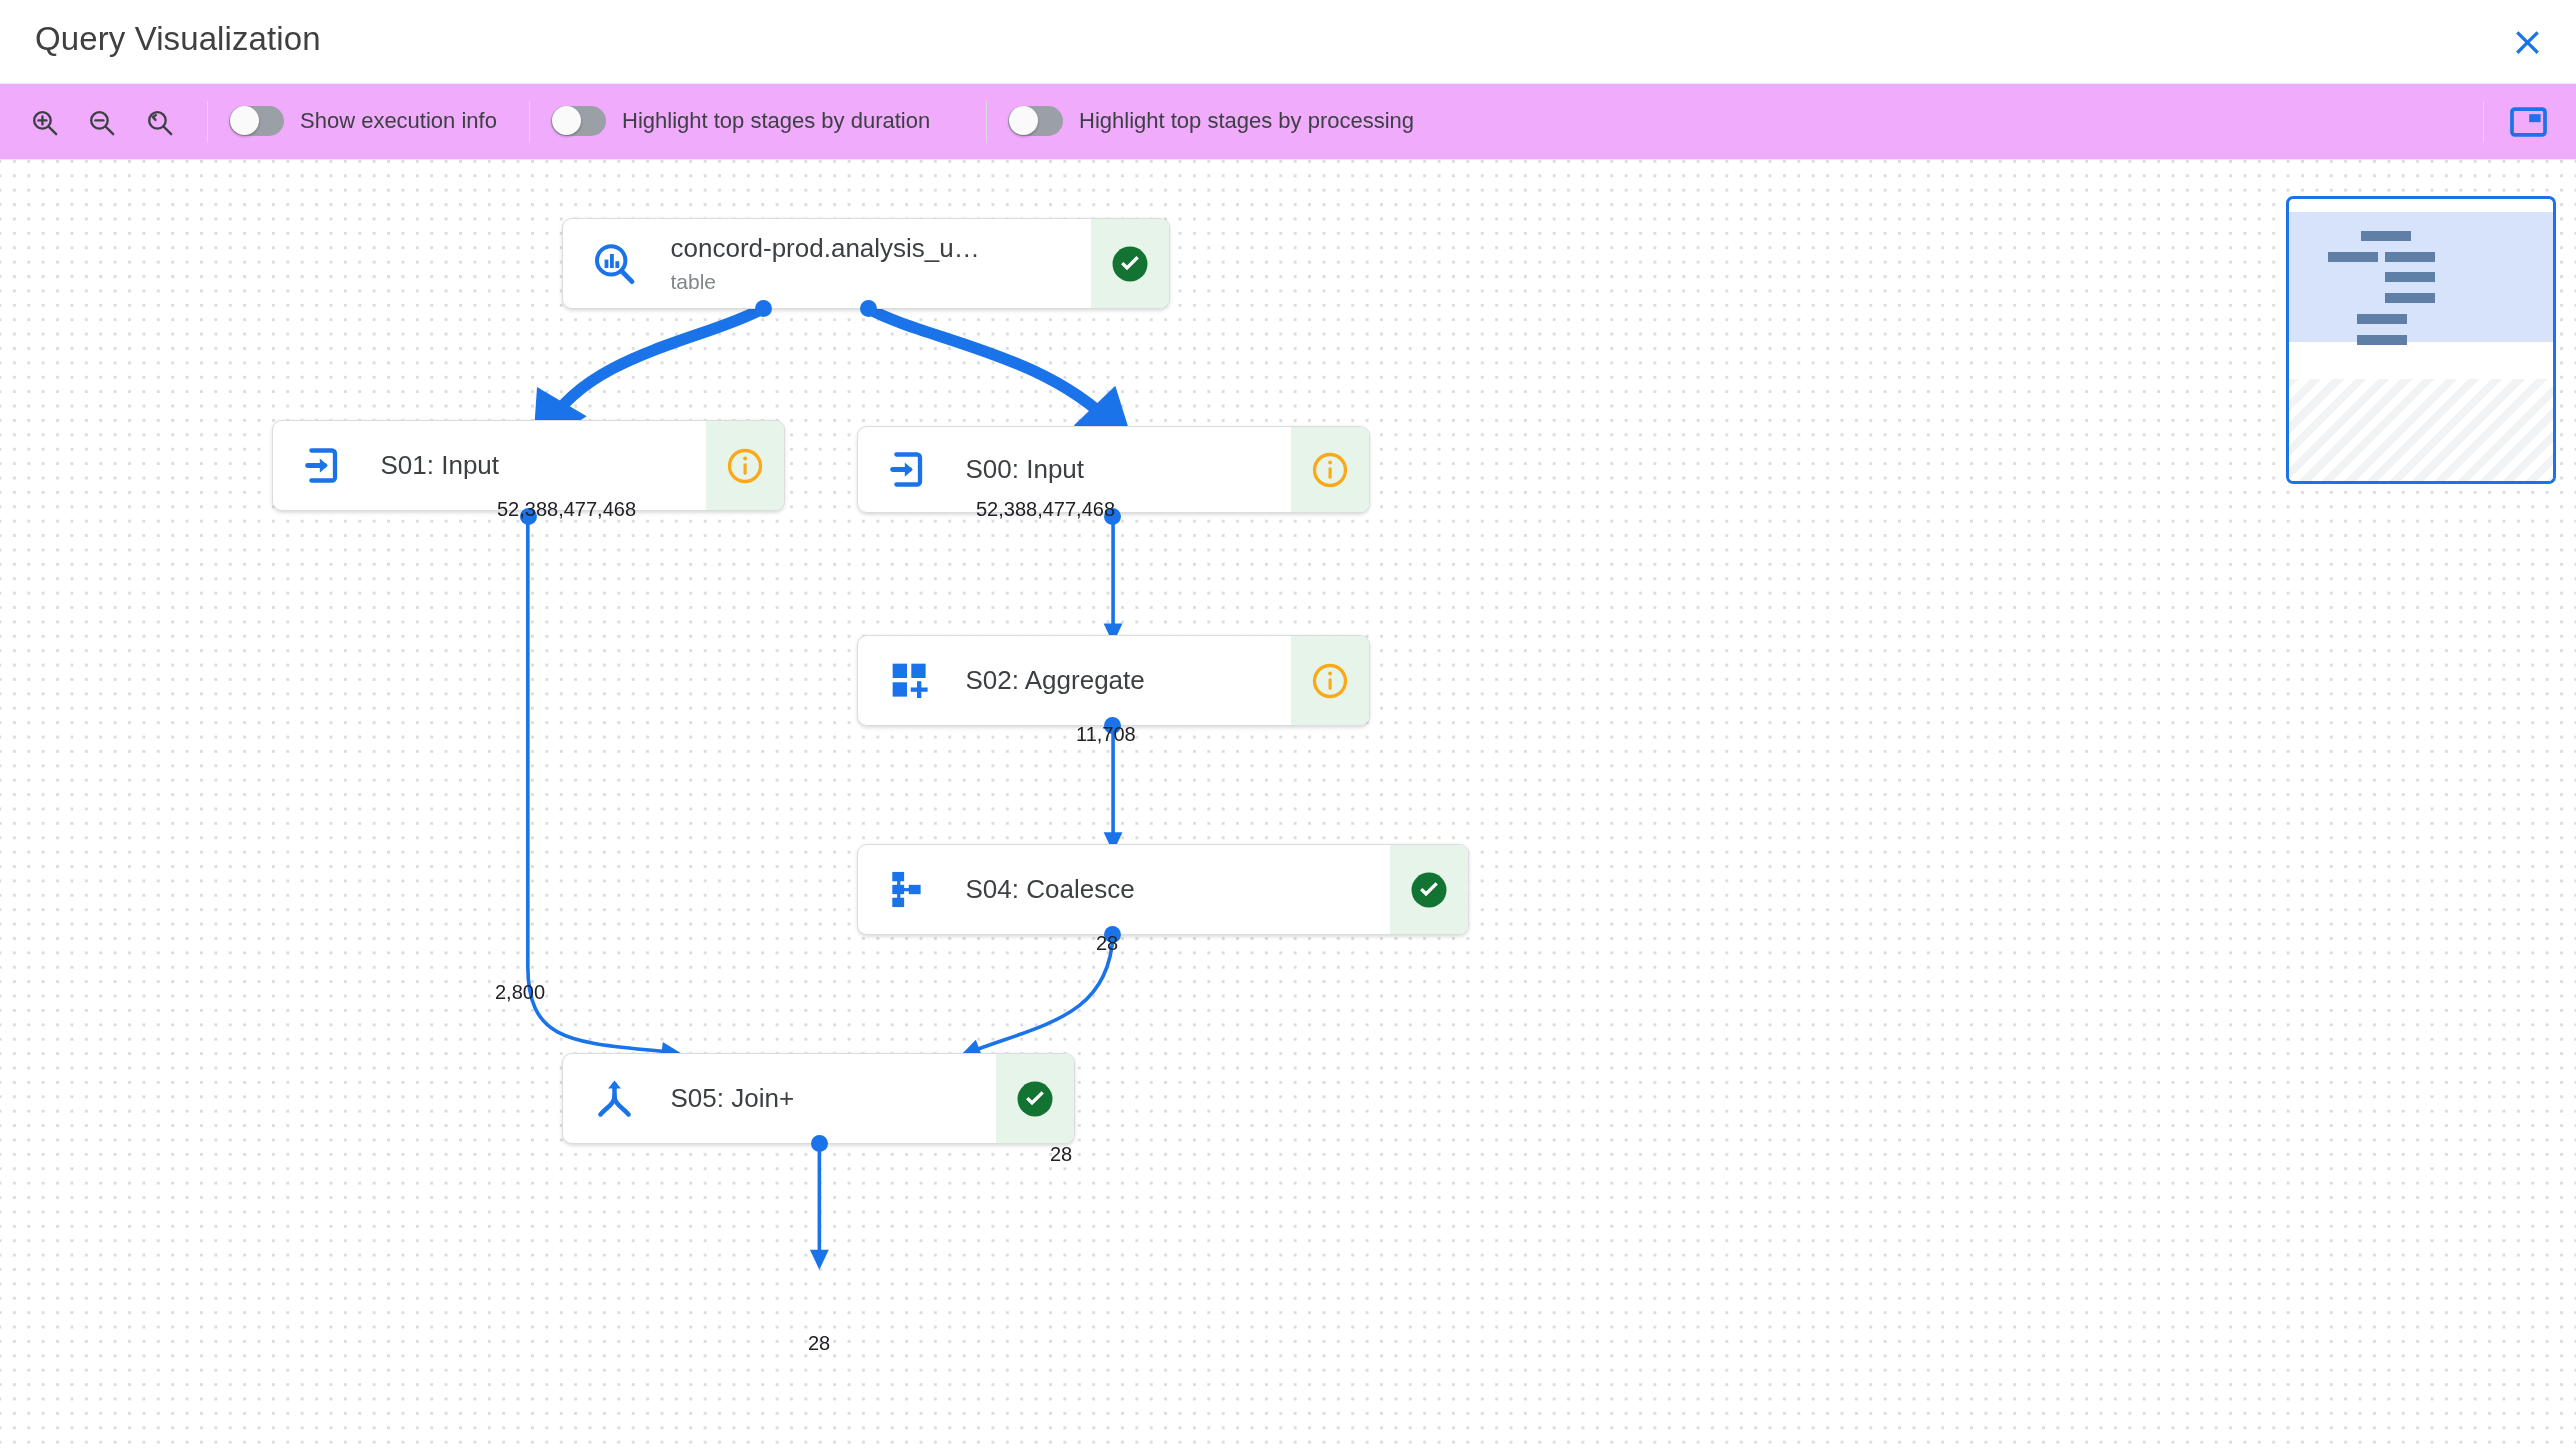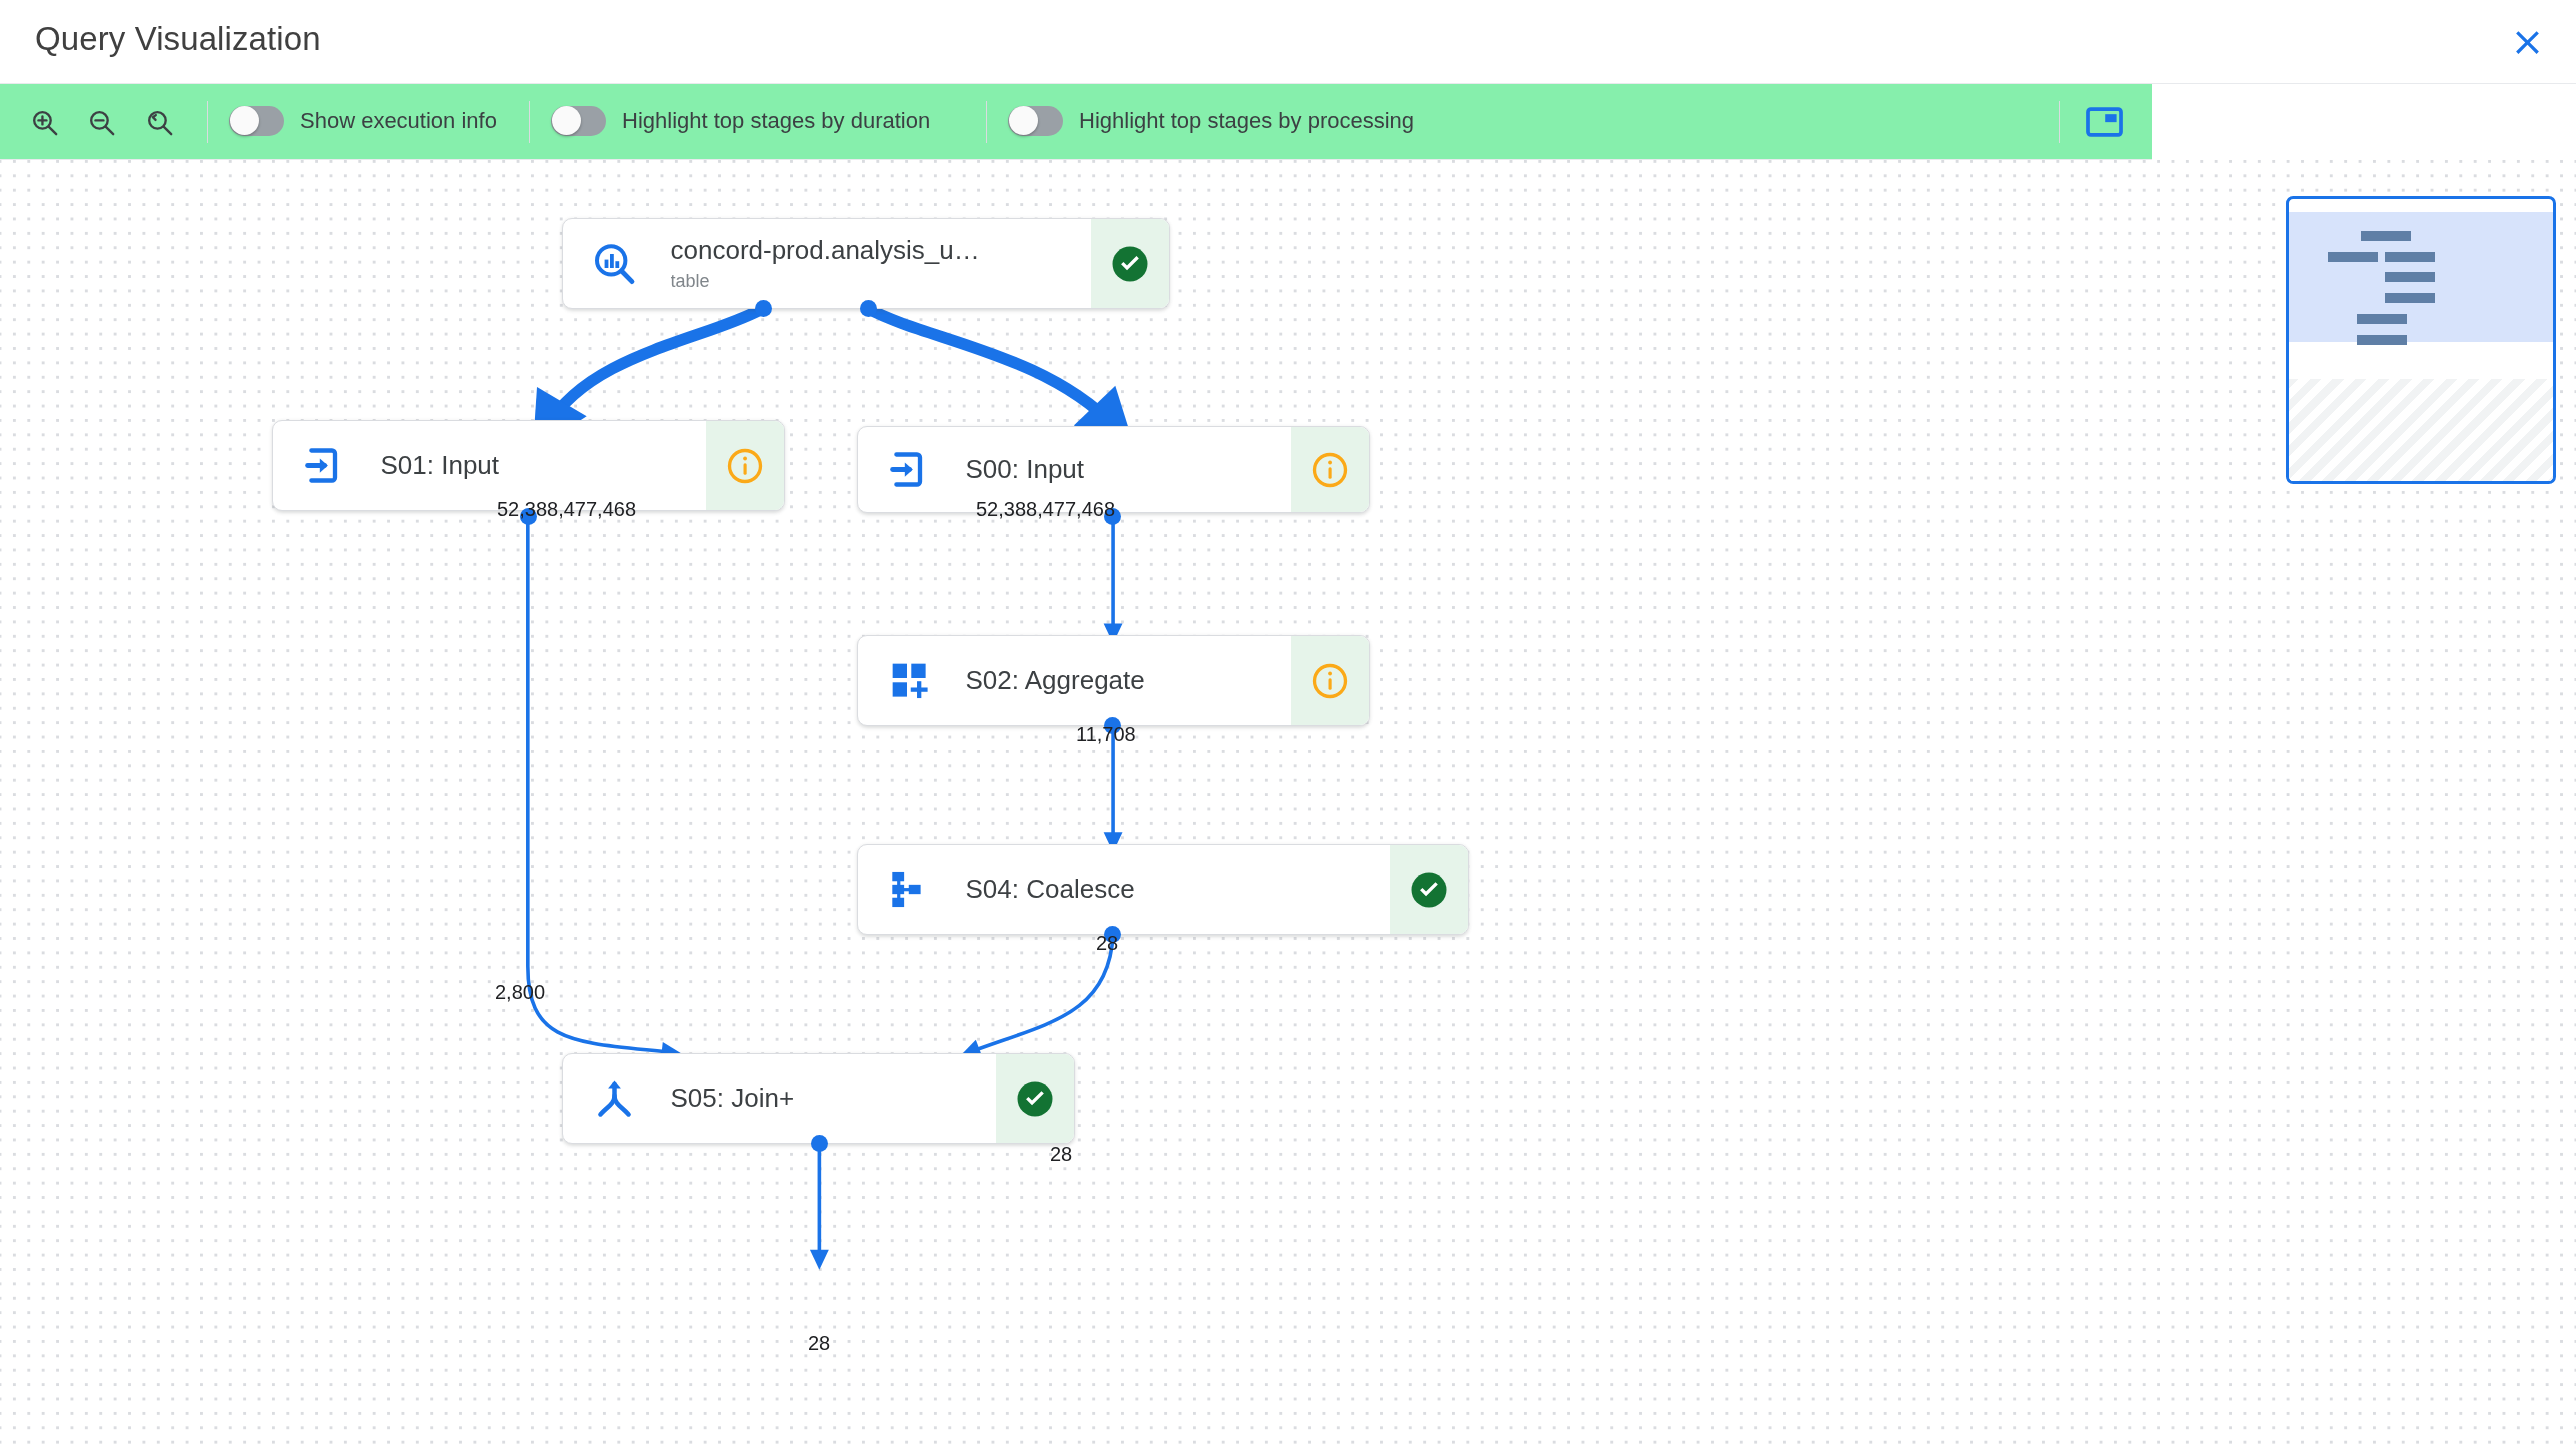--- a/index.html
+++ b/index.html
@@ -40,22 +40,22 @@
     right: 24.5px; top: 18.7px;
     width: 48px; height: 48px;
     cursor: pointer;
     display: flex; align-items: center; justify-content: center;
   }
 
   
   .toolbar {
     position: absolute;
     left: 0; top: 84px;
-    width: 2152px; height: 76px;
-    background: #86efac;
+    width: 2576px; height: 76px;
+    background: #f0abfc;
     border-bottom: 1.4px solid #e8eaed;
   }
   .zoom-group {
     position: absolute;
     left: 24.5px; top: 18.7px;
     display: flex;
     align-items: center;
     gap: 17.3px;
   }
   .icon-btn {
@@ -155,21 +155,21 @@
     overflow: hidden;
   }
   .node-title {
     font-size: 26px;
     color: #3c4043;
     white-space: nowrap;
     overflow: hidden;
     text-overflow: ellipsis;
   }
   .node-sub {
-    font-size: 18px;
+    font-size: 21px;
     color: #80868b;
     margin-top: 5.8px;
     white-space: nowrap;
   }
   .node-status {
     width: 78px;
     flex: none;
     background: #e6f4ea;
     display: flex; align-items: center; justify-content: center;
   }

